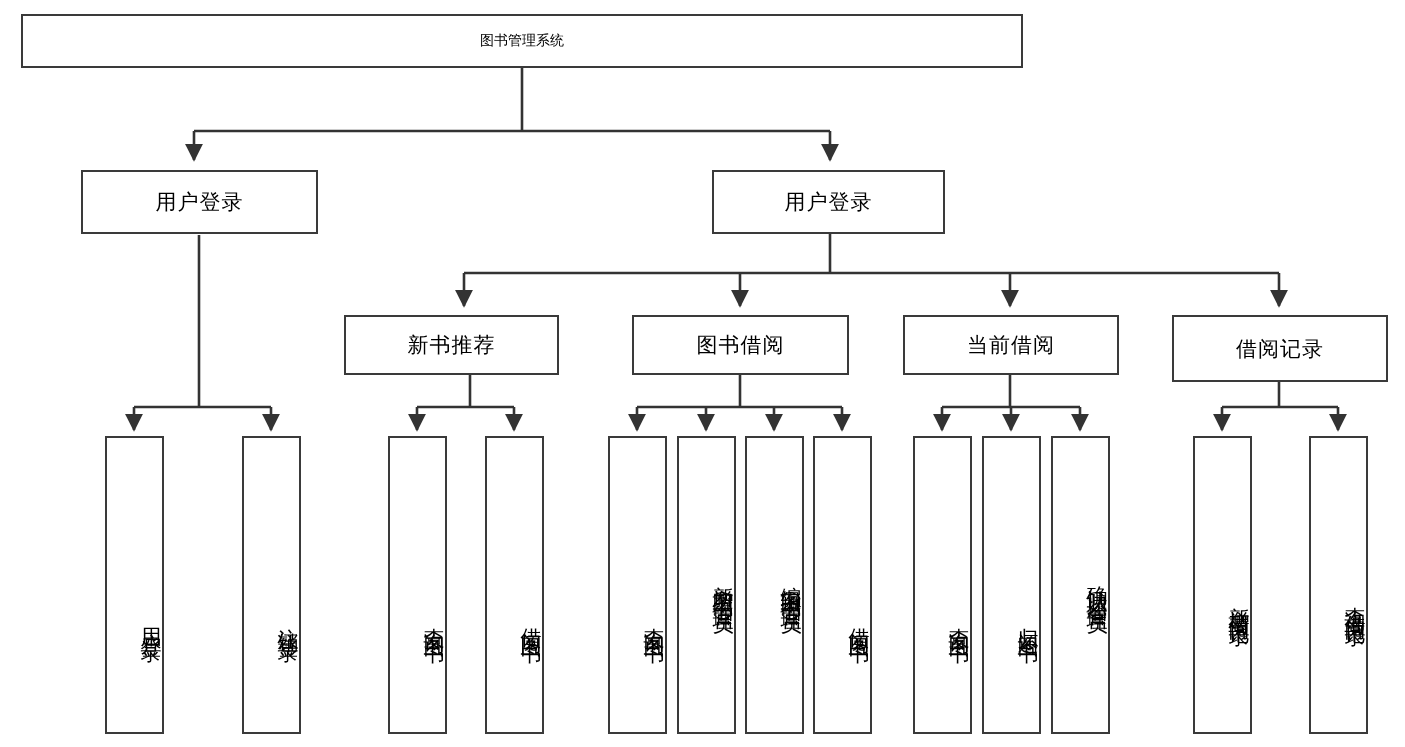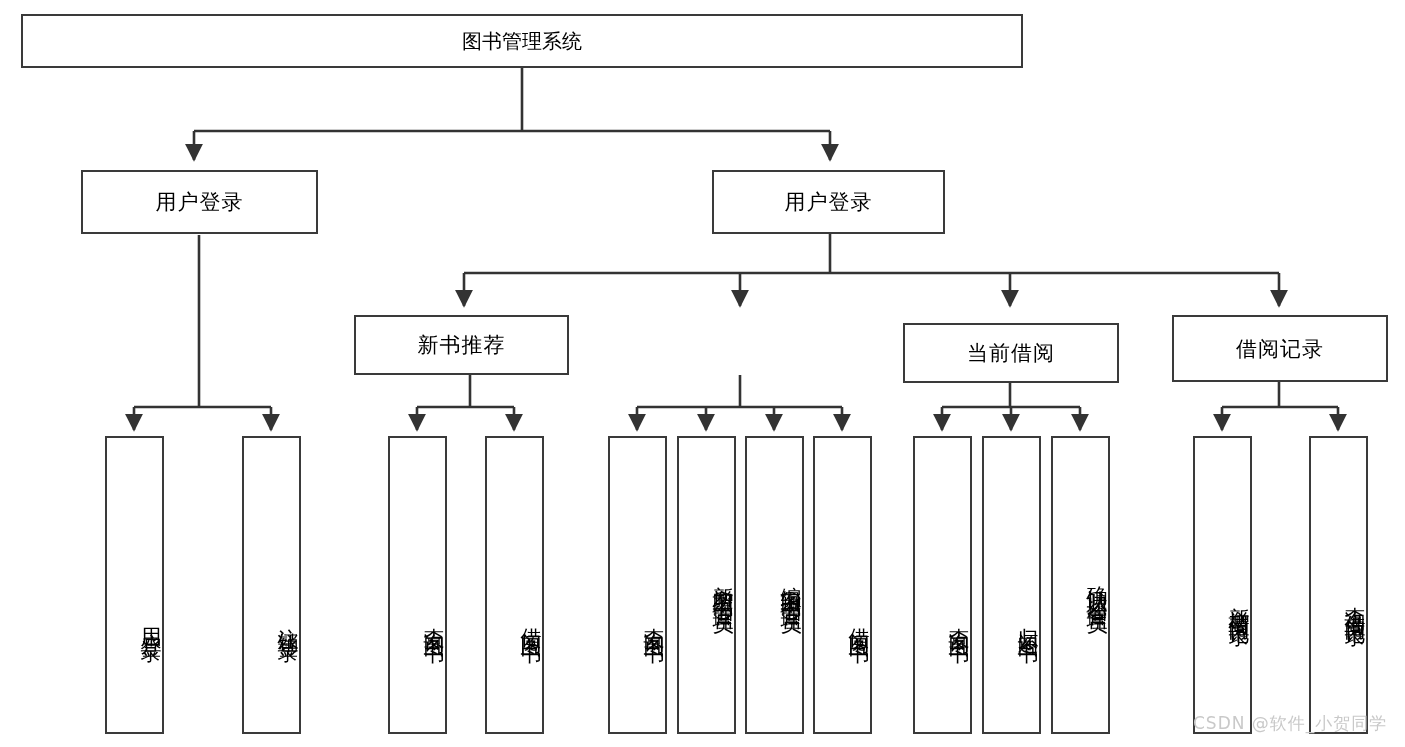--- a/index.html
+++ b/index.html
@@ -1,21 +1,21 @@
 <!DOCTYPE html>
 <html><head>
 <meta charset="utf-8">
 <style>
   html,body{margin:0;padding:0;background:#ffffff;}
   body{width:1405px;height:747px;font-family:"DejaVu Sans","Liberation Sans",sans-serif;overflow:hidden;}
   #diagram-root{position:relative;width:1405px;height:747px;background:#fff;}
   svg.edges{position:absolute;left:0;top:0;width:1405px;height:747px;}
   .node{position:absolute;box-sizing:border-box;background:#ffffff;border:2.5px solid #3a3a3a;display:flex;align-items:center;justify-content:center;text-align:center;color:#000;}
   .node.h{font-size:21px;letter-spacing:1px;}
-  .node.root{font-size:20px;}
+  .node.root{font-size:14px;}
   .node.leaf{writing-mode:vertical-rl;text-orientation:upright;font-size:21px;letter-spacing:5px;padding-top:8px;align-items:flex-start;justify-content:center;line-height:1.05;}
   .node.leaf.tall{padding-top:4px;letter-spacing:4px;}
   .watermark{position:absolute;left:1193px;top:712px;font-size:17px;color:#c9c9c9;letter-spacing:1px;white-space:nowrap;user-select:none;}
 </style>
 </head>
 <body>
 
 <div id="diagram-root">
 
   <svg class="edges" viewBox="0 0 1405 747">
@@ -66,36 +66,36 @@
       <path d="M 1222 407 L 1222 430" marker-end="url(#arrow)"></path>
       <path d="M 1338 407 L 1338 430" marker-end="url(#arrow)"></path>
     </g>
   </svg>
 
   <div class="node root" style="left:21px;top:14px;width:1002px;height:54px;">图书管理系统</div>
 
   <div class="node h" style="left:81px;top:170px;width:237px;height:64px;">用户登录</div>
   <div class="node h" style="left:712px;top:170px;width:233px;height:64px;">用户登录</div>
 
-  <div class="node h" style="left:354px;top:315px;width:215px;height:60px;">新书推荐</div>
-  <div class="node h" style="left:903px;top:315px;width:216px;height:60px;margin-top:8px;">当前借阅</div>
+  <div class="node h" style="left:344px;top:315px;width:215px;height:60px;">新书推荐</div>
+  <div class="node h" style="left:632px;top:315px;width:217px;height:60px;">图书借阅</div>
+  <div class="node h" style="left:903px;top:315px;width:216px;height:60px;">当前借阅</div>
   <div class="node h" style="left:1172px;top:315px;width:216px;height:67px;">借阅记录</div>
 
   <div class="node leaf" style="left:105px;top:436px;width:59px;height:298px;padding-top:72px;">用户登录</div>
   <div class="node leaf" style="left:242px;top:436px;width:59px;height:298px;padding-top:72px;">注销登录</div>
 
   <div class="node leaf" style="left:388px;top:436px;width:59px;height:298px;padding-top:72px;">查询图书</div>
   <div class="node leaf" style="left:485px;top:436px;width:59px;height:298px;padding-top:72px;">借阅图书</div>
 
   <div class="node leaf" style="left:608px;top:436px;width:59px;height:298px;padding-top:72px;">查询图书</div>
   <div class="node leaf tall" style="left:677px;top:436px;width:59px;height:298px;">新增图书（管理员）</div>
   <div class="node leaf tall" style="left:745px;top:436px;width:59px;height:298px;">编辑图书（管理员）</div>
   <div class="node leaf" style="left:813px;top:436px;width:59px;height:298px;padding-top:72px;">借阅图书</div>
 
   <div class="node leaf" style="left:913px;top:436px;width:59px;height:298px;padding-top:72px;">查询图书</div>
   <div class="node leaf" style="left:982px;top:436px;width:59px;height:298px;padding-top:72px;">归还图书</div>
   <div class="node leaf tall" style="left:1051px;top:436px;width:59px;height:298px;">确认归还（管理员）</div>
 
   <div class="node leaf tall" style="left:1193px;top:436px;width:59px;height:298px;padding-top:34px;">新增借阅记录</div>
   <div class="node leaf tall" style="left:1309px;top:436px;width:59px;height:298px;padding-top:34px;">查询借阅记录</div>
 
-  <div class="watermark">CSDN @软件_小贺同学</div>
 </div>
 
 </body></html>

